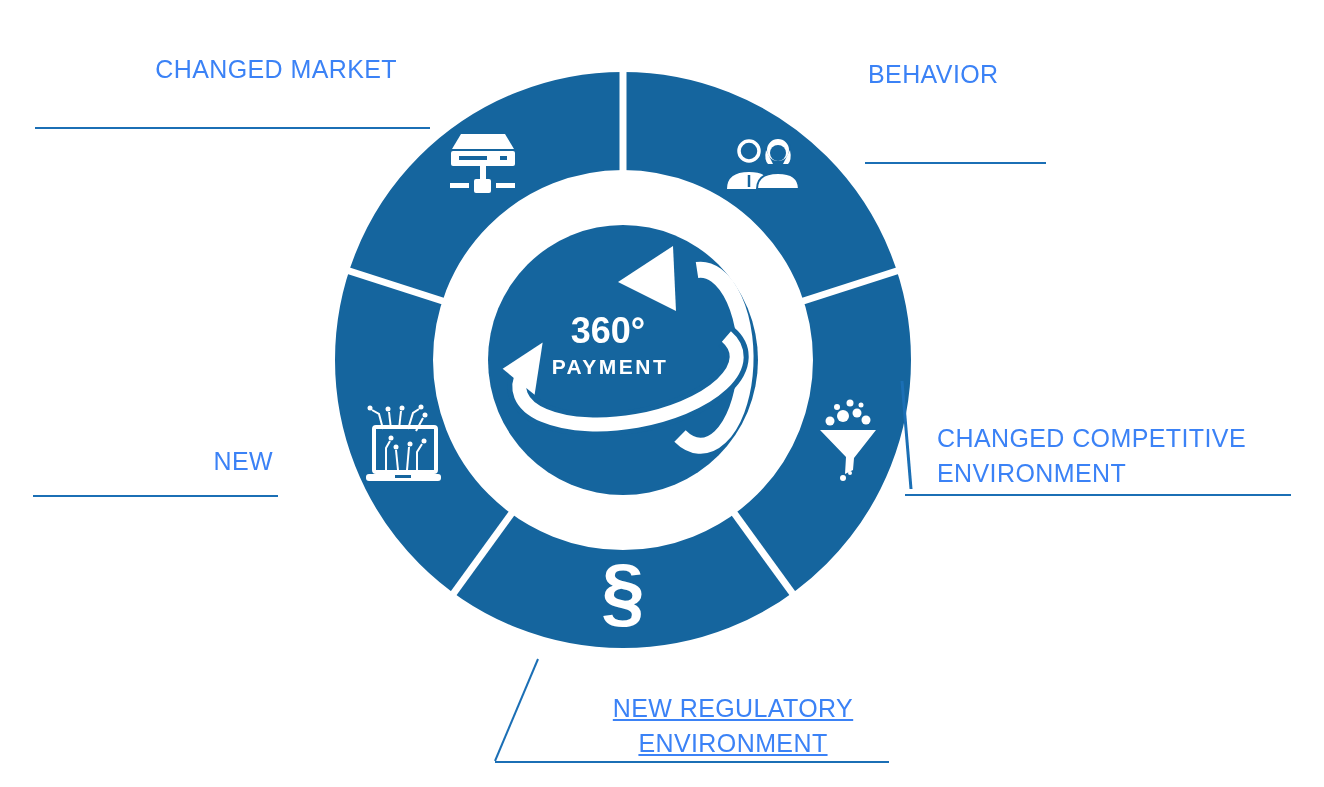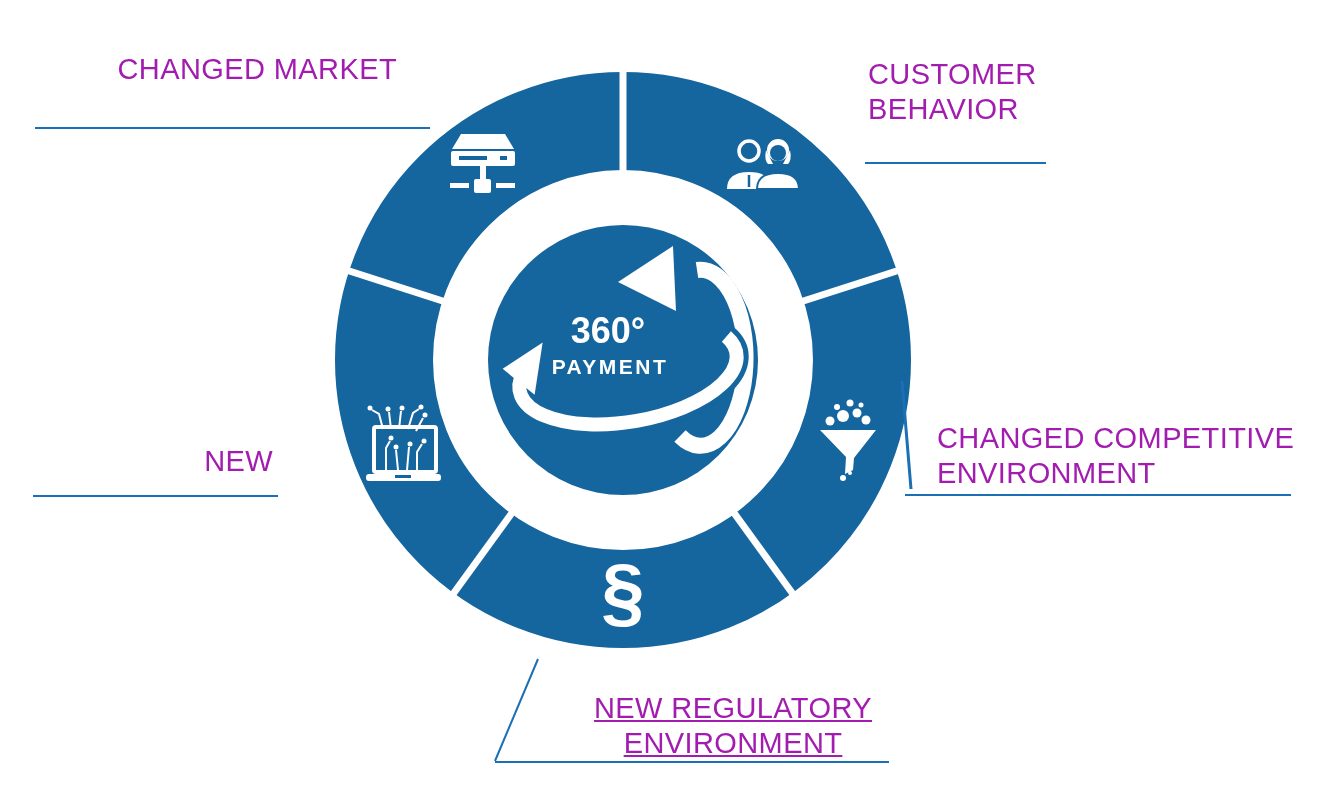--- a/index.html
+++ b/index.html
@@ -6,22 +6,22 @@
   #canvas{
     position:relative;
     width:1324px;height:787px;
     background:#ffffff;
     font-family:"Liberation Sans",sans-serif;
     overflow:hidden;
   }
   #diagram-svg{position:absolute;left:0;top:0;}
   .label{
     position:absolute;
-    color:#a21caf;
-    font-size:29px;
+    color:#3b82f6;
+    font-size:25px;
     line-height:35px;
     letter-spacing:0.4px;
     font-weight:400;
   }
   .label div{white-space:nowrap;}
   .align-right{text-align:right;}
   .align-left{text-align:left;}
   .align-center{text-align:center;text-decoration:underline;}
 </style>
 </head>
@@ -131,21 +131,20 @@
       <line x1="495" y1="762" x2="889" y2="762"></line>
       <line x1="495" y1="761" x2="538" y2="659"></line>
     </g>
   </svg>
 
   <div class="label align-right" style="left:35px;top:52px;width:362px;">
     <div>CHANGED MARKET</div>
   </div>
 
   <div class="label align-left" style="left:868px;top:57px;width:220px;">
-    <div>CUSTOMER</div>
     <div>BEHAVIOR</div>
   </div>
 
   <div class="label align-left" style="left:937px;top:421px;width:370px;">
     <div>CHANGED COMPETITIVE</div>
     <div>ENVIRONMENT</div>
   </div>
 
   <div class="label align-right" style="left:35px;top:444px;width:238px;">
     <div>NEW</div>

